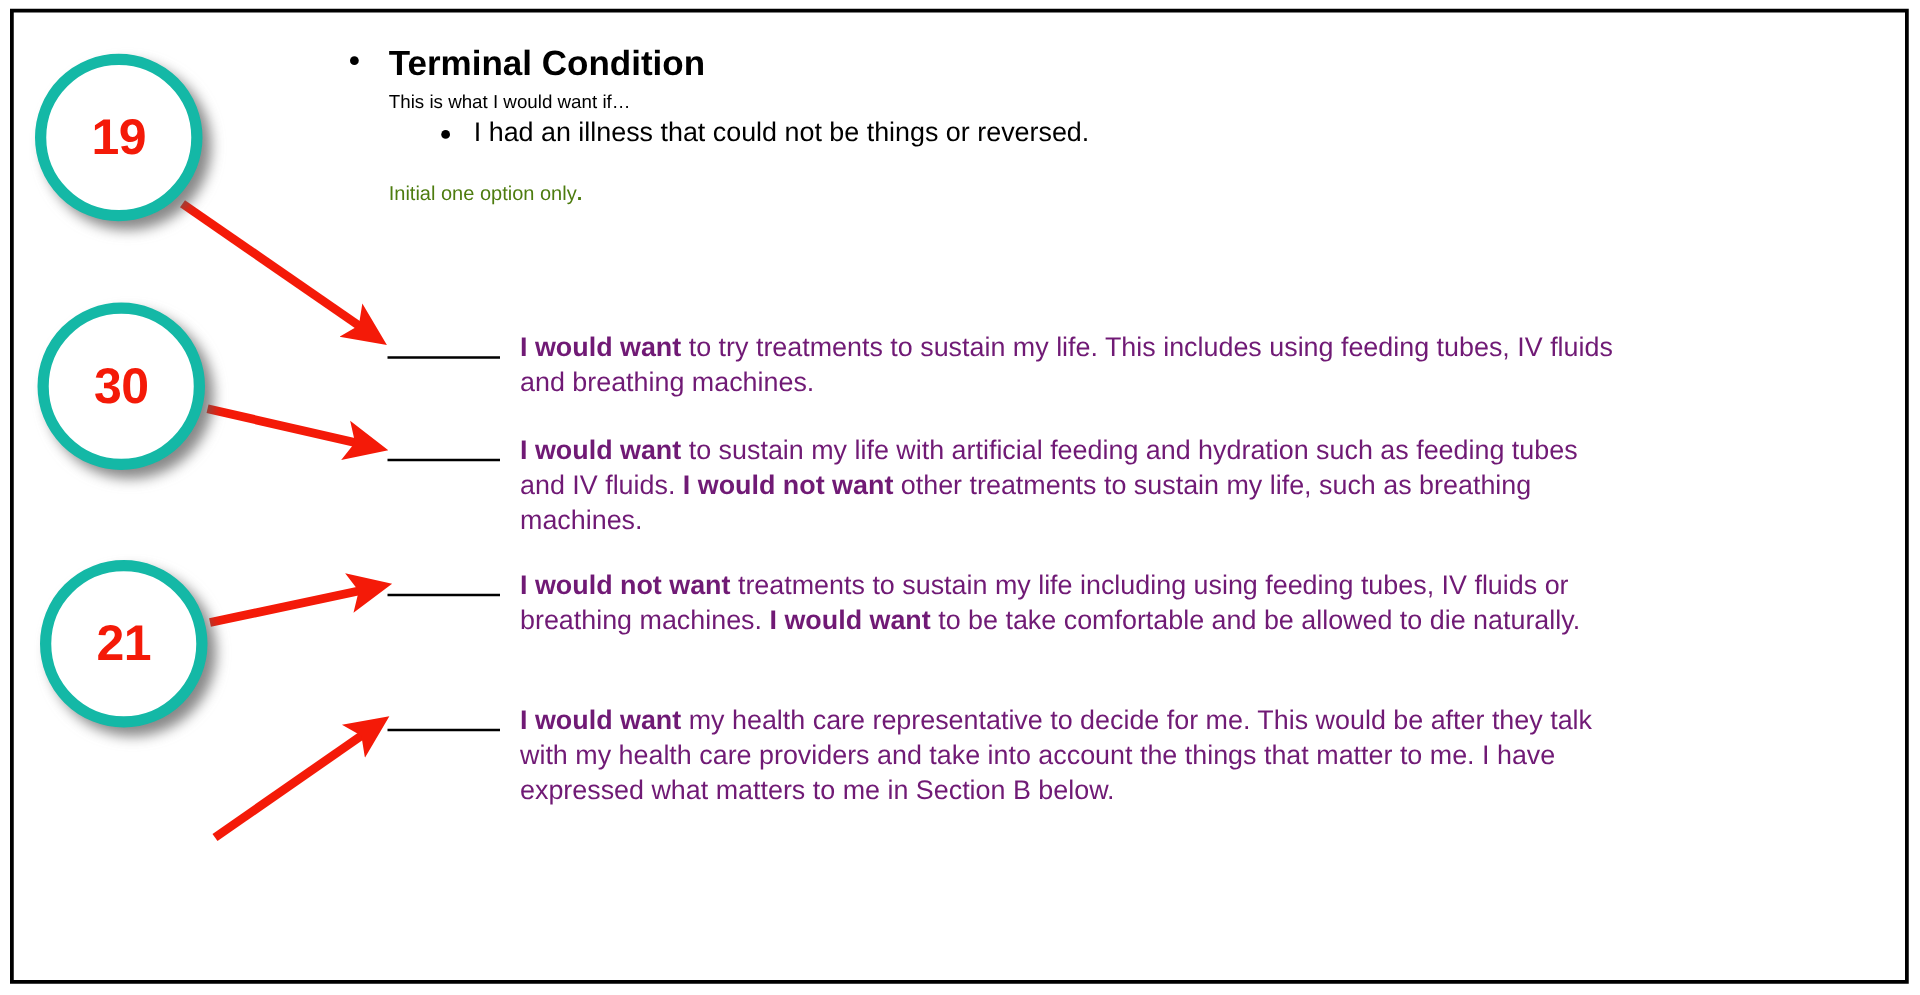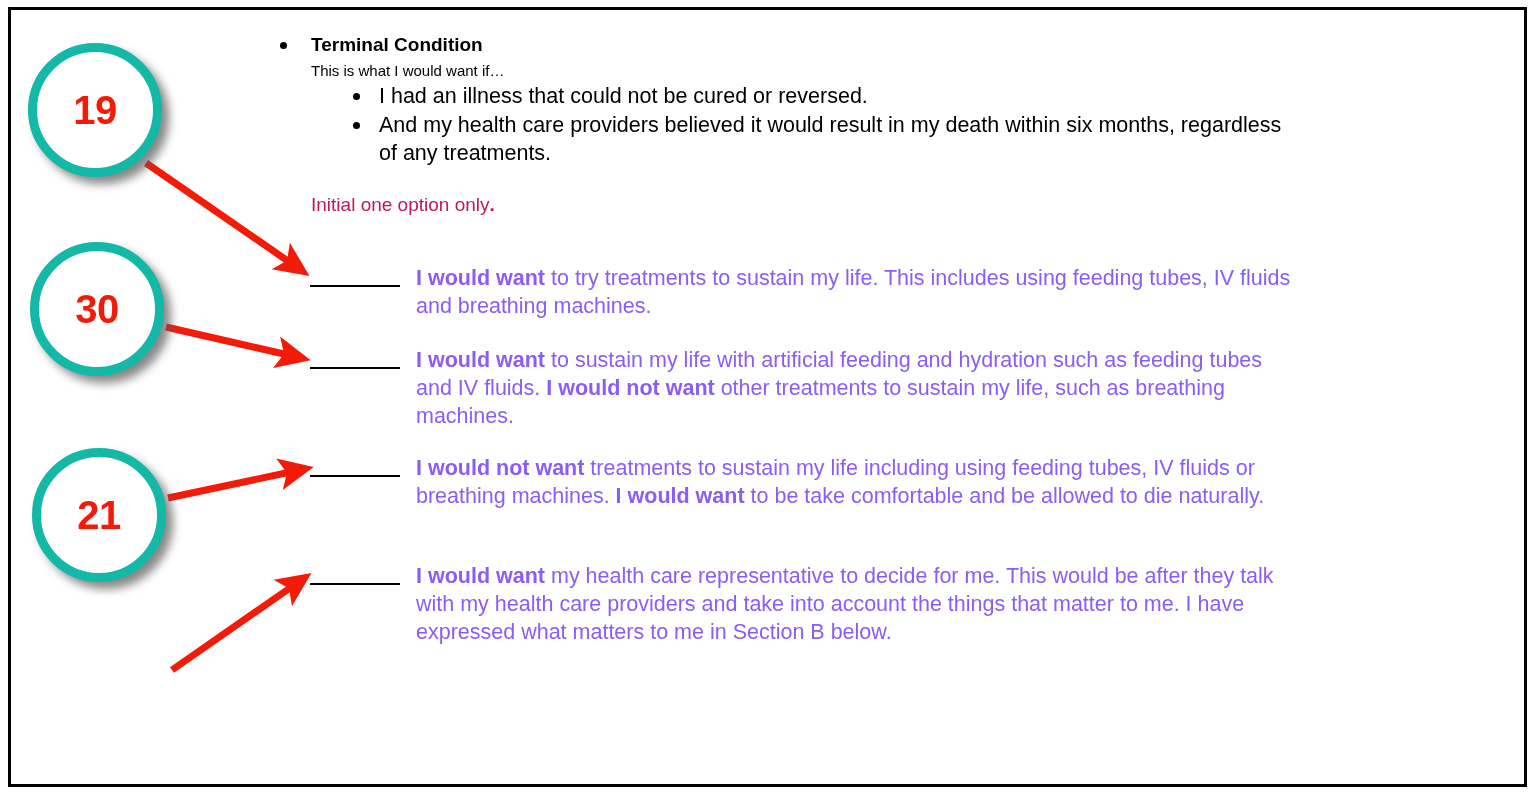--- a/index.html
+++ b/index.html
@@ -68,21 +68,21 @@
     position: absolute;
     left: 275px;
     top: 34px;
     width: 1020px;
     z-index: 3;
   }
 
   .lvl1 {
     position: relative;
     padding-left: 36px;
-    font-size: 19px;
+    font-size: 28px;
     font-weight: bold;
     color: #000000;
     line-height: 1.18;
   }
   .lvl1 .bullet {
     position: absolute;
     left: 5px;
     top: 0.40em;
     width: 7px;
     height: 7px;
@@ -117,22 +117,22 @@
     top: 0.50em;
     width: 7px;
     height: 7px;
     background: #000000;
     border-radius: 50%;
   }
 
   .initial-line {
     margin-top: 26px;
     padding-left: 36px;
-    font-size: 19px;
-    color: #be185d;
+    font-size: 16px;
+    color: #4d7c0f;
   }
   .initial-line b { font-weight: bold; }
 
   
   .option {
     position: absolute;
     left: 310px;
     z-index: 3;
   }
   .option .blank {
@@ -141,21 +141,21 @@
     top: 20px;
     width: 90px;
     border-bottom: 2px solid #000000;
   }
   .option .otext {
     position: absolute;
     left: 106px;
     width: 880px;
     font-size: 21.5px;
     line-height: 1.30;
-    color: #8b5cf6;
+    color: #701a75;
   }
   .option .otext b { font-weight: bold; }
 
   #opt1 { top: 265px; }
   #opt2 { top: 347px; }
   #opt3 { top: 455px; }
   #opt4 { top: 563px; }
 </style>
 </head>
 <body>
@@ -189,25 +189,21 @@
     <div class="lvl1">
       <span class="bullet"></span>
       <span>Terminal Condition</span>
     </div>
 
     <div class="para">This is what I would want if…</div>
 
     <ul class="sub">
       <li>
         <span class="bullet"></span>
-        <span>I had an illness that could not be cured or reversed.</span>
-      </li>
-      <li>
-        <span class="bullet"></span>
-        <span>And my health care providers believed it would result in my death within six months, regardless of any treatments.</span>
+        <span>I had an illness that could not be things or reversed.</span>
       </li>
     </ul>
 
     <div class="initial-line">
       <span>Initial one option only</span><b>.</b>
     </div>
   </div>
 
   <div class="option" id="opt1">
     <div class="blank"></div>

